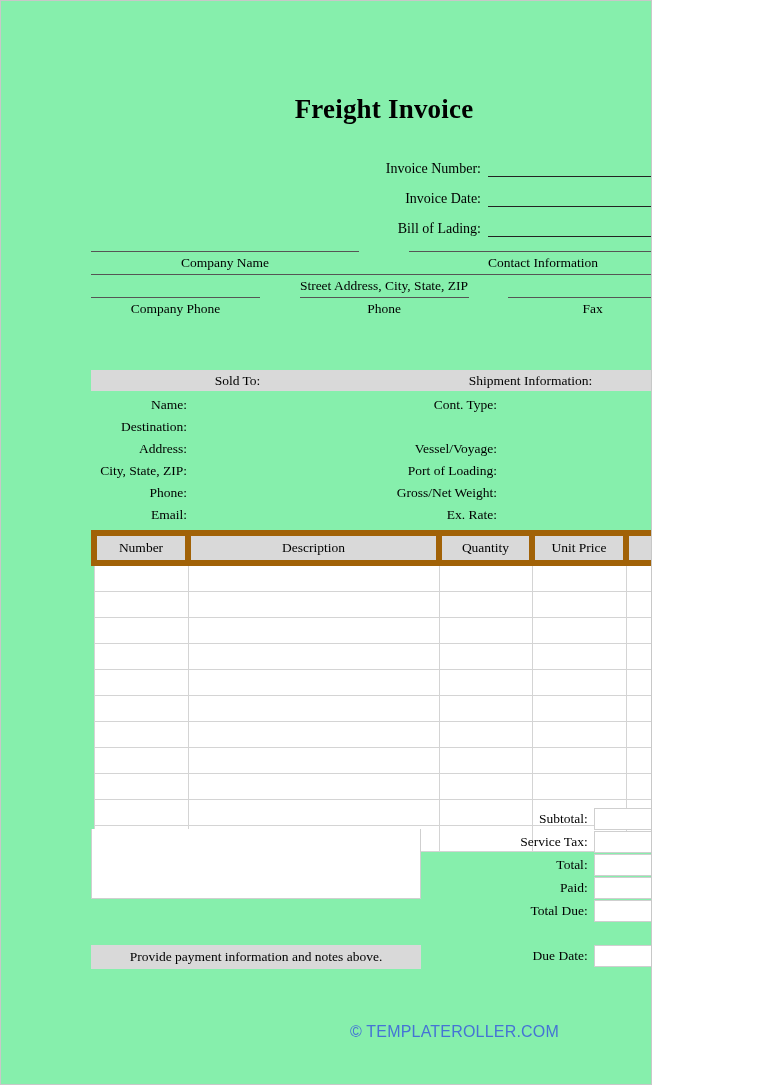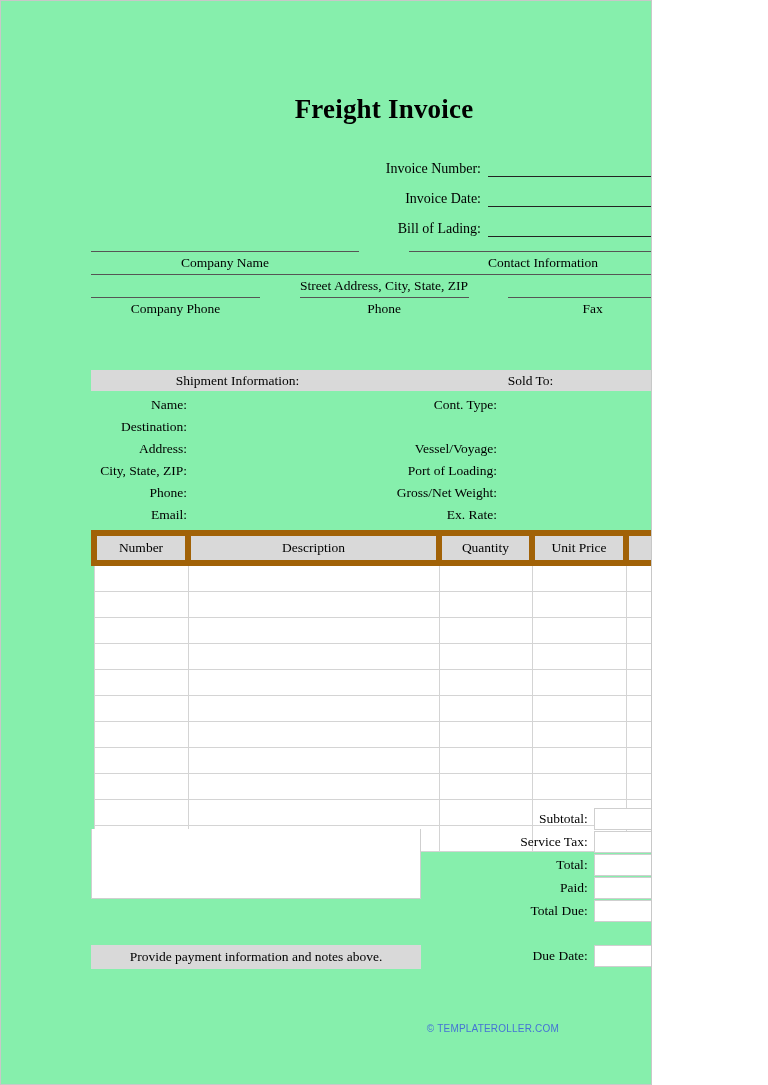--- a/index.html
+++ b/index.html
@@ -228,21 +228,21 @@
   .due-date-row {
     margin-top: 22px;
   }
 
   
   .footer {
     position: absolute;
     right: 92px;
     top: 1022px;
     font-family: "Liberation Sans", sans-serif;
-    font-size: 10px;
+    font-size: 16px;
     color: #4573d5;
     letter-spacing: 0.2px;
     white-space: nowrap;
   }
 </style>
 </head>
 <body>
 
 <div id="page">
   <div class="sheet">
@@ -284,22 +284,22 @@
       </div>
       <div class="three-col">
         <div class="col-third cap">Company Phone</div>
         <div class="col-third cap">Phone</div>
         <div class="col-third cap">Fax</div>
       </div>
     </div>
 
     <div class="parties">
       <div class="band">
+        <div class="band-half">Sold To:</div>
         <div class="band-half">Shipment Information:</div>
-        <div class="band-half">Sold To:</div>
       </div>
       <div class="party-rows">
         <div class="party-row">
           <div class="party-left">
             <span class="sold-label">Name:</span>
             <span class="sold-val"></span>
           </div>
           <div class="party-right">
             <span class="ship-label">Cont. Type:</span>
             <span class="ship-val"></span>

